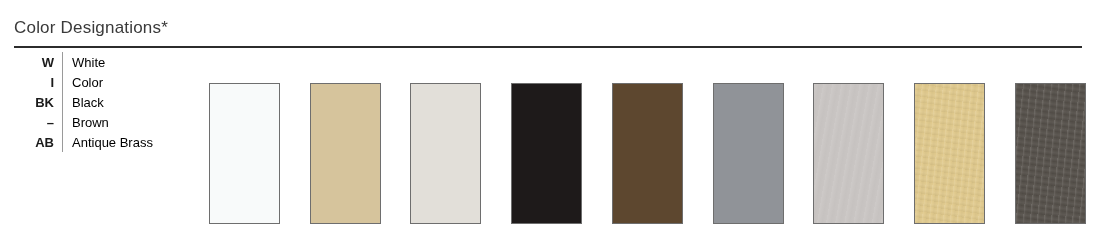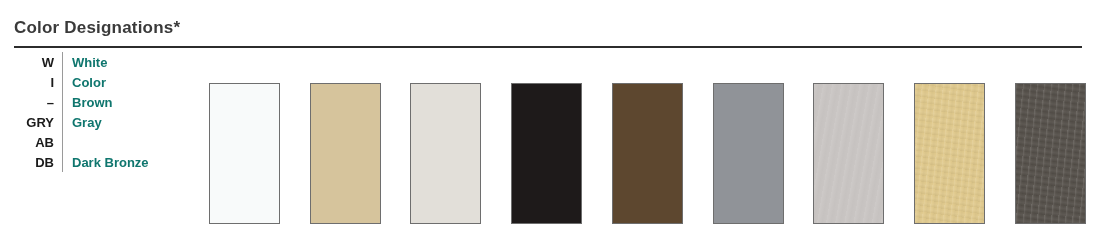--- a/index.html
+++ b/index.html
@@ -15,21 +15,21 @@
     font-family: "Liberation Sans", sans-serif;
     -webkit-font-smoothing: antialiased;
   }
 
   
   #section-title {
     position: absolute;
     left: 14px;
     top: 18px;
     font-size: 17px;
-    font-weight: 700;
+    font-weight: 400;
     color: #3a3a3a;
     letter-spacing: 0.2px;
     white-space: nowrap;
   }
 
   
   #title-rule {
     position: absolute;
     left: 14px;
     top: 46px;
@@ -62,22 +62,22 @@
   }
   .legend-divider-cell {
     width: 1px;
     align-self: stretch;
     background: #9a9a9a;
     flex: 0 0 1px;
   }
   .legend-name {
     padding-left: 9px;
     font-size: 13px;
-    font-weight: 700;
-    color: #0f766e;
+    font-weight: 400;
+    color: #000000;
     white-space: nowrap;
   }
 
   
   #swatch-strip {
     position: absolute;
     left: 209px;
     top: 83px;
     width: 877px;
     height: 142px;
@@ -123,37 +123,33 @@
       <div class="legend-code">W</div>
       <div class="legend-divider-cell"></div>
       <div class="legend-name">White</div>
     </div>
     <div class="legend-row">
       <div class="legend-code">I</div>
       <div class="legend-divider-cell"></div>
       <div class="legend-name">Color</div>
     </div>
     <div class="legend-row">
+      <div class="legend-code">BK</div>
+      <div class="legend-divider-cell"></div>
+      <div class="legend-name">Black</div>
+    </div>
+    <div class="legend-row">
       <div class="legend-code">–</div>
       <div class="legend-divider-cell"></div>
       <div class="legend-name">Brown</div>
     </div>
     <div class="legend-row">
-      <div class="legend-code">GRY</div>
-      <div class="legend-divider-cell"></div>
-      <div class="legend-name">Gray</div>
-    </div>
-    <div class="legend-row">
       <div class="legend-code">AB</div>
       <div class="legend-divider-cell"></div>
-    </div>
-    <div class="legend-row">
-      <div class="legend-code">DB</div>
-      <div class="legend-divider-cell"></div>
-      <div class="legend-name">Dark Bronze</div>
+      <div class="legend-name">Antique Brass</div>
     </div>
   </div>
 
 <div id="swatch-strip">
     <div class="swatch" title="White" style="left: 0px; background: rgb(248, 250, 250);"></div>
     <div class="swatch" title="Light Almond" style="left: 101px; background: rgb(214, 196, 156);"></div>
     <div class="swatch" title="Ivory" style="left: 201px; background: rgb(226, 223, 217);"></div>
     <div class="swatch" title="Black" style="left: 302px; background: rgb(30, 26, 26);"></div>
     <div class="swatch" title="Brown" style="left: 403px; background: rgb(93, 71, 47);"></div>
     <div class="swatch" title="Gray" style="left: 504px; background: rgb(144, 147, 152);"></div>

